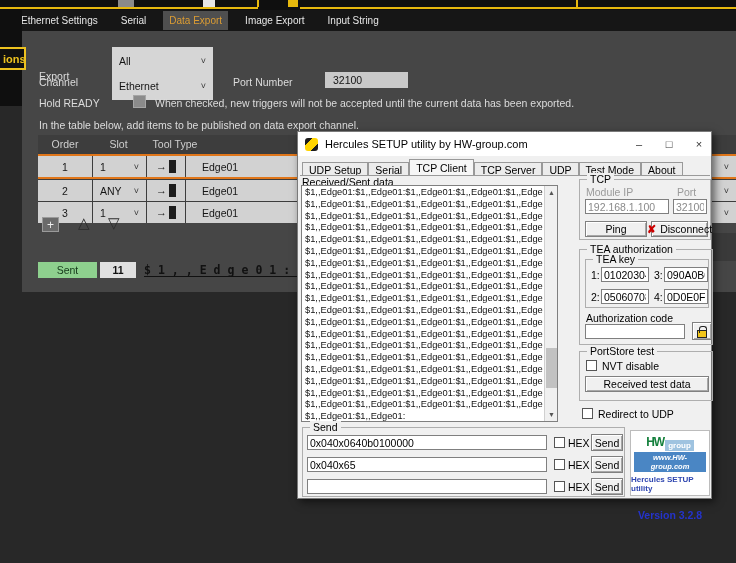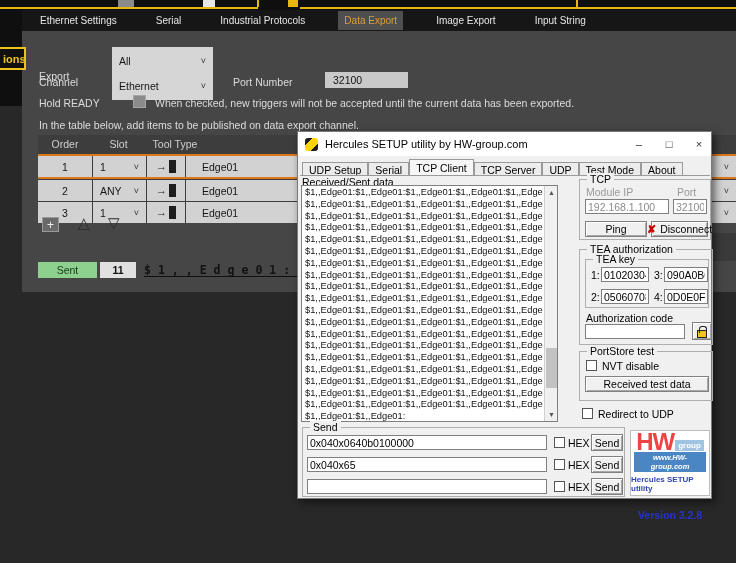--- a/index.html
+++ b/index.html
@@ -11,21 +11,21 @@
   .abs { position:absolute; }
 
   
   .topbar { left:0; top:0; width:736px; height:10px; background:#0f0f0f; }
   .accentline { position:absolute; top:7px; height:2px; background:#e6b80d; }
   .topfrag { position:absolute; top:0; height:7px; }
 
   
   .tabbar {
     left:0; top:10px; width:736px; height:21px; background:#161616;
-    display:flex; align-items:center; padding-left:34px; gap:27px;
+    display:flex; align-items:center; padding-left:15px; gap:11px;
     font-size:10px; color:#e6e6e6;
   }
   .apptab { padding:4px 6px; white-space:nowrap; cursor:default; }
   .apptab.selected { background:#4f4f4f; color:#dd9d33; }
 
   
   .leftstrip { left:0; top:10px; width:22px; height:96px; background:#0f0f0f; }
   .sidetab {
     left:0; top:47px; width:26px; height:23px; background:#101010;
     border:2px solid #edc21f; border-left:none;
@@ -141,21 +141,21 @@
   .redx { color:#cc0000; font-weight:bold; margin-right:4px; font-size:11px; }
 
   .padlock { position:relative; width:10px; height:8px; background:#f0c419; border:1px solid #222; margin-top:5px; }
   .padlock::before { content:""; position:absolute; left:1px; top:-5px; width:6px; height:6px;
                      border:1.5px solid #222; border-bottom:none; border-radius:3px 3px 0 0; }
 
   
   .logobox { position:absolute; left:332px; top:298px; width:80px; height:66px; background:#ffffff;
              border:1px solid #bcbcbc; display:flex; flex-direction:column; align-items:center; }
   .logorow1 { display:flex; align-items:flex-end; margin-top:2px; }
-  .logohw { font-size:24px; font-weight:bold; color:#ef4444; letter-spacing:-1px; line-height:18px; }
+  .logohw { font-size:12px; font-weight:bold; color:#15803d; letter-spacing:-1px; line-height:18px; }
   .logogroup { background:#9fc3e0; color:#fff; font-size:8px; font-weight:bold; padding:1px 3px; margin-left:1px; }
   .logourl { margin-top:1px; width:72px; background:#4a86c4; color:#fff; font-size:7.5px; font-weight:bold;
              font-style:italic; text-align:center; padding:1px 0; }
   .logoprod { margin-top:3px; color:#2f46b0; font-size:8px; font-weight:bold; }
   .logover { margin-top:16px; color:#2433cc; font-size:10.5px; font-weight:bold; }
 </style>
 </head>
 <body>
 
 <div id="screen">
@@ -166,21 +166,20 @@
     <div class="topfrag" style="left:288px; width:10px; background:#e6b80d;"></div>
     <div class="accentline" style="left:0; width:258px;"></div>
     <div class="accentline" style="left:300px; width:436px;"></div>
     <div class="topfrag" style="left:257px; width:2px; background:#e6b80d;"></div>
     <div class="topfrag" style="left:576px; width:2px; background:#e6b80d;"></div>
   </div>
 
   <div class="abs tabbar">
     <div class="apptab">Ethernet Settings</div>
     <div class="apptab">Serial</div>
-    <div class="apptab">Industrial Protocols</div>
     <div class="apptab selected">Data Export</div>
     <div class="apptab">Image Export</div>
     <div class="apptab">Input String</div>
   </div>
 
   <div class="abs leftstrip"></div>
   <div class="abs sidetab">ions</div>
 
   <div class="abs panel">
 

